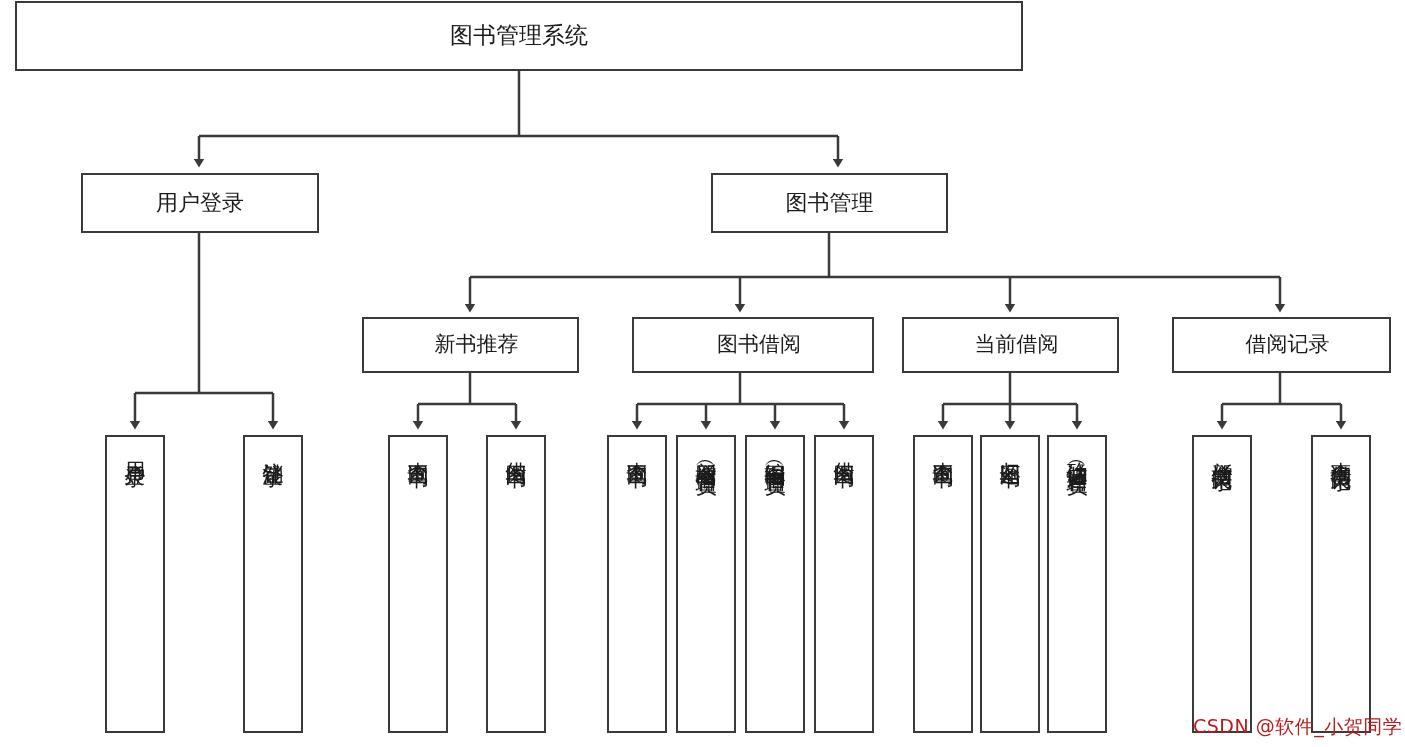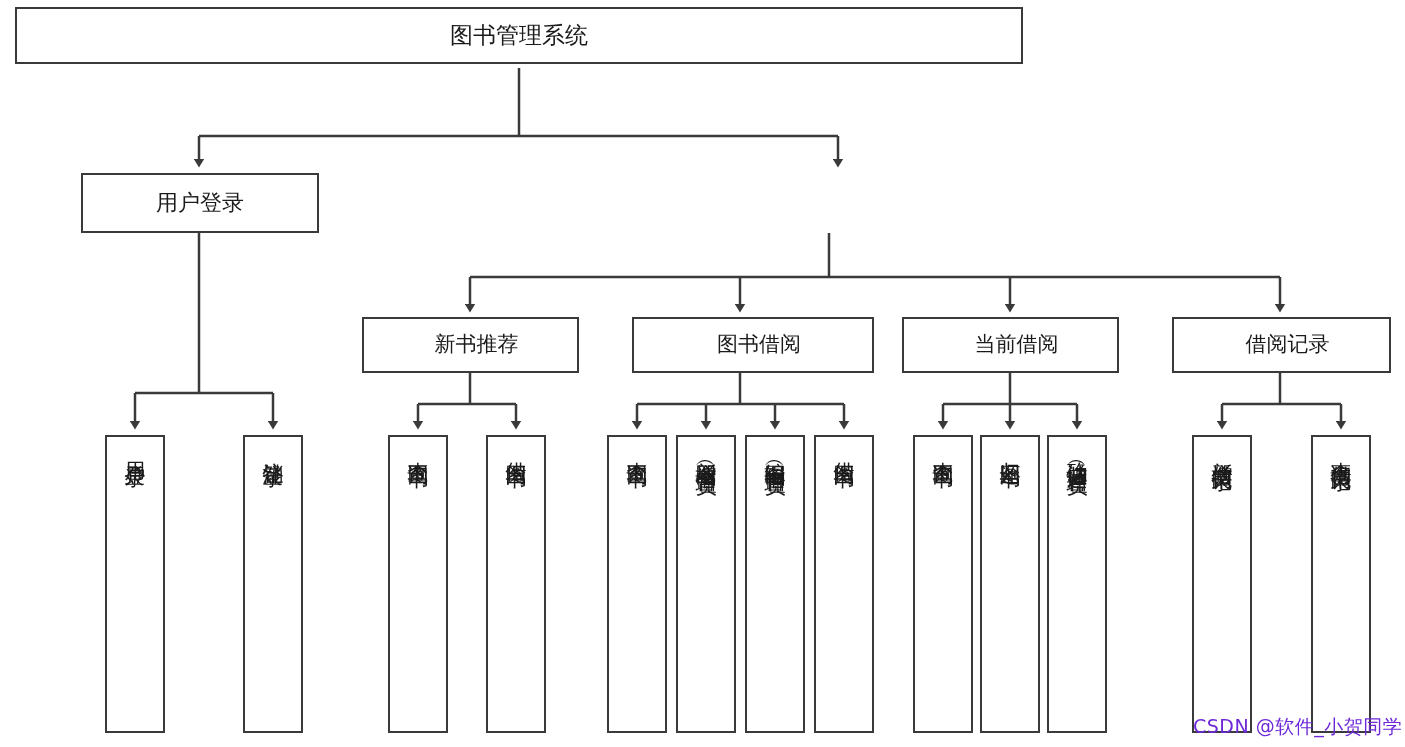--- a/index.html
+++ b/index.html
@@ -61,21 +61,21 @@
   }
   .hlabel {
     display: block;
     line-height: 1.1;
   }
   #watermark {
     position: absolute;
     left: 1193px;
     top: 714px;
     font-size: 19px;
-    color: #6d28d9;
+    color: #b91c1c;
     white-space: nowrap;
     letter-spacing: 0.5px;
   }
 </style>
 </head>
 <body>
 
 <div id="canvas">
 
   <svg id="wires" viewBox="0 0 1405 747">
@@ -121,27 +121,30 @@
       <path d="M1010,404 L1010,422" marker-end="url(#arrow)"></path>
       <path d="M1077,404 L1077,422" marker-end="url(#arrow)"></path>
 
       <path d="M1280,373 L1280,404"></path>
       <path d="M1222,404 L1341,404"></path>
       <path d="M1222,404 L1222,422" marker-end="url(#arrow)"></path>
       <path d="M1341,404 L1341,422" marker-end="url(#arrow)"></path>
     </g>
   </svg>
 
-  <div class="node root" style="left:15px; top:7px; width:1008px; height:57px;text-align:center;">
+  <div class="node root" style="left:15px; top:1px; width:1008px; height:70px;text-align:center;">
     <span class="hlabel">图书管理系统</span>
   </div>
 
   <div class="node level2" style="left:81px; top:173px; width:238px; height:60px;">
     <span class="hlabel">用户登录</span>
   </div>
+  <div class="node level2" style="left:711px; top:173px; width:237px; height:60px;">
+    <span class="hlabel">图书管理</span>
+  </div>
 
   <div class="node level3" style="left:362px; top:317px; width:217px; height:56px;">
     <span class="hlabel">新书推荐</span>
   </div>
   <div class="node level3" style="left:632px; top:317px; width:242px; height:56px;">
     <span class="hlabel">图书借阅</span>
   </div>
   <div class="node level3" style="left:902px; top:317px; width:217px; height:56px;font-family:Liberation Serif, serif;">
     <span class="hlabel">当前借阅</span>
   </div>

